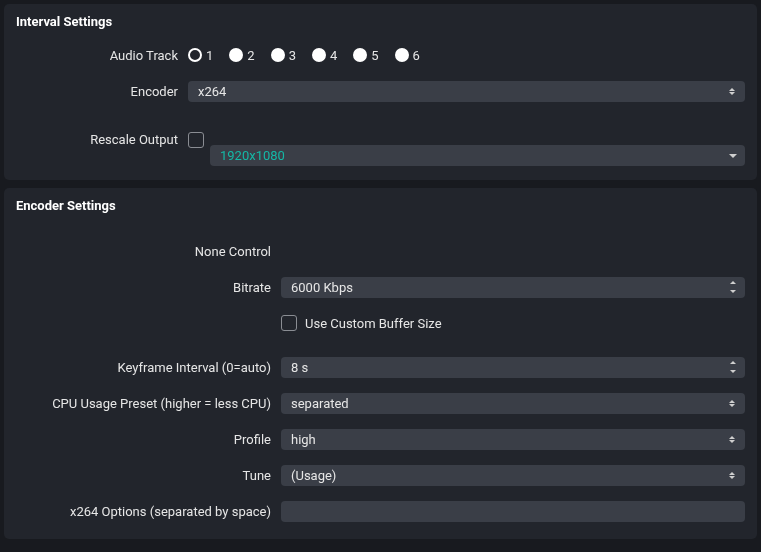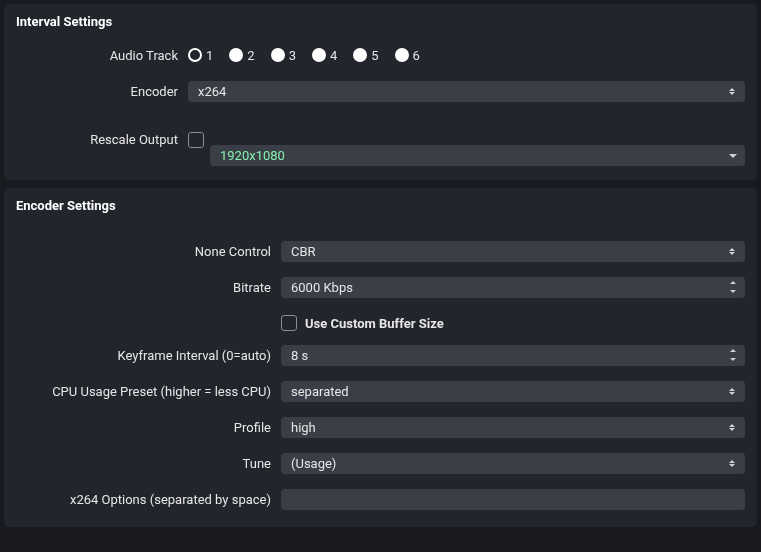--- a/index.html
+++ b/index.html
@@ -80,21 +80,21 @@
     border-radius: 4px;
     height: 21px;
     display: flex;
     align-items: center;
     padding: 0 10px;
     color: #e6e6e6;
     position: relative;
     flex: 1;
   }
   .select.disabled, .input.disabled {
-    color: #86efac;
+    color: #14b8a6;
     margin-top: 32px;
   }
   .select .caret-box {
     position: absolute;
     right: 4px;
     top: 4px;
     bottom: 4px;
     width: 18px;
     display: flex;
     flex-direction: column;
@@ -151,21 +151,21 @@
   }
   .chk-label {
     margin-left: 8px;
     color: #e6e6e6;
   }
   .indent-check {
     display: flex;
     align-items: center;
     margin-left: 0;
   }
-  .row.tight { margin-bottom: 4px; font-weight: bold; }
+  .row.tight { margin-bottom: 16px; }
 </style>
 </head>
 <body>
 
 <div class="panel streaming">
   <div class="panel-title">Interval Settings</div>
 
   <div class="row">
     <div class="row-label">Audio Track</div>
     <div class="row-control radio-group">
@@ -222,29 +222,20 @@
     </div>
   </div>
 </div>
 
 <div class="panel">
   <div class="panel-title">Encoder Settings</div>
   <div style="height:12px"></div>
 
   <div class="row">
     <div class="row-label">None Control</div>
-    <div class="row-control">
-      <div class="select">
-        <span>CBR</span>
-        <div class="caret-box">
-          <div class="caret-up"></div>
-            <div class="caret-down"></div>
-        </div>
-      </div>
-    </div>
   </div>
 
   <div class="row">
     <div class="row-label">Bitrate</div>
     <div class="row-control">
       <div class="spinbox">
         <span>6000 Kbps</span>
         <div class="spin-btns">
           <div class="spin-btn">
               <div class="caret-up"></div>

